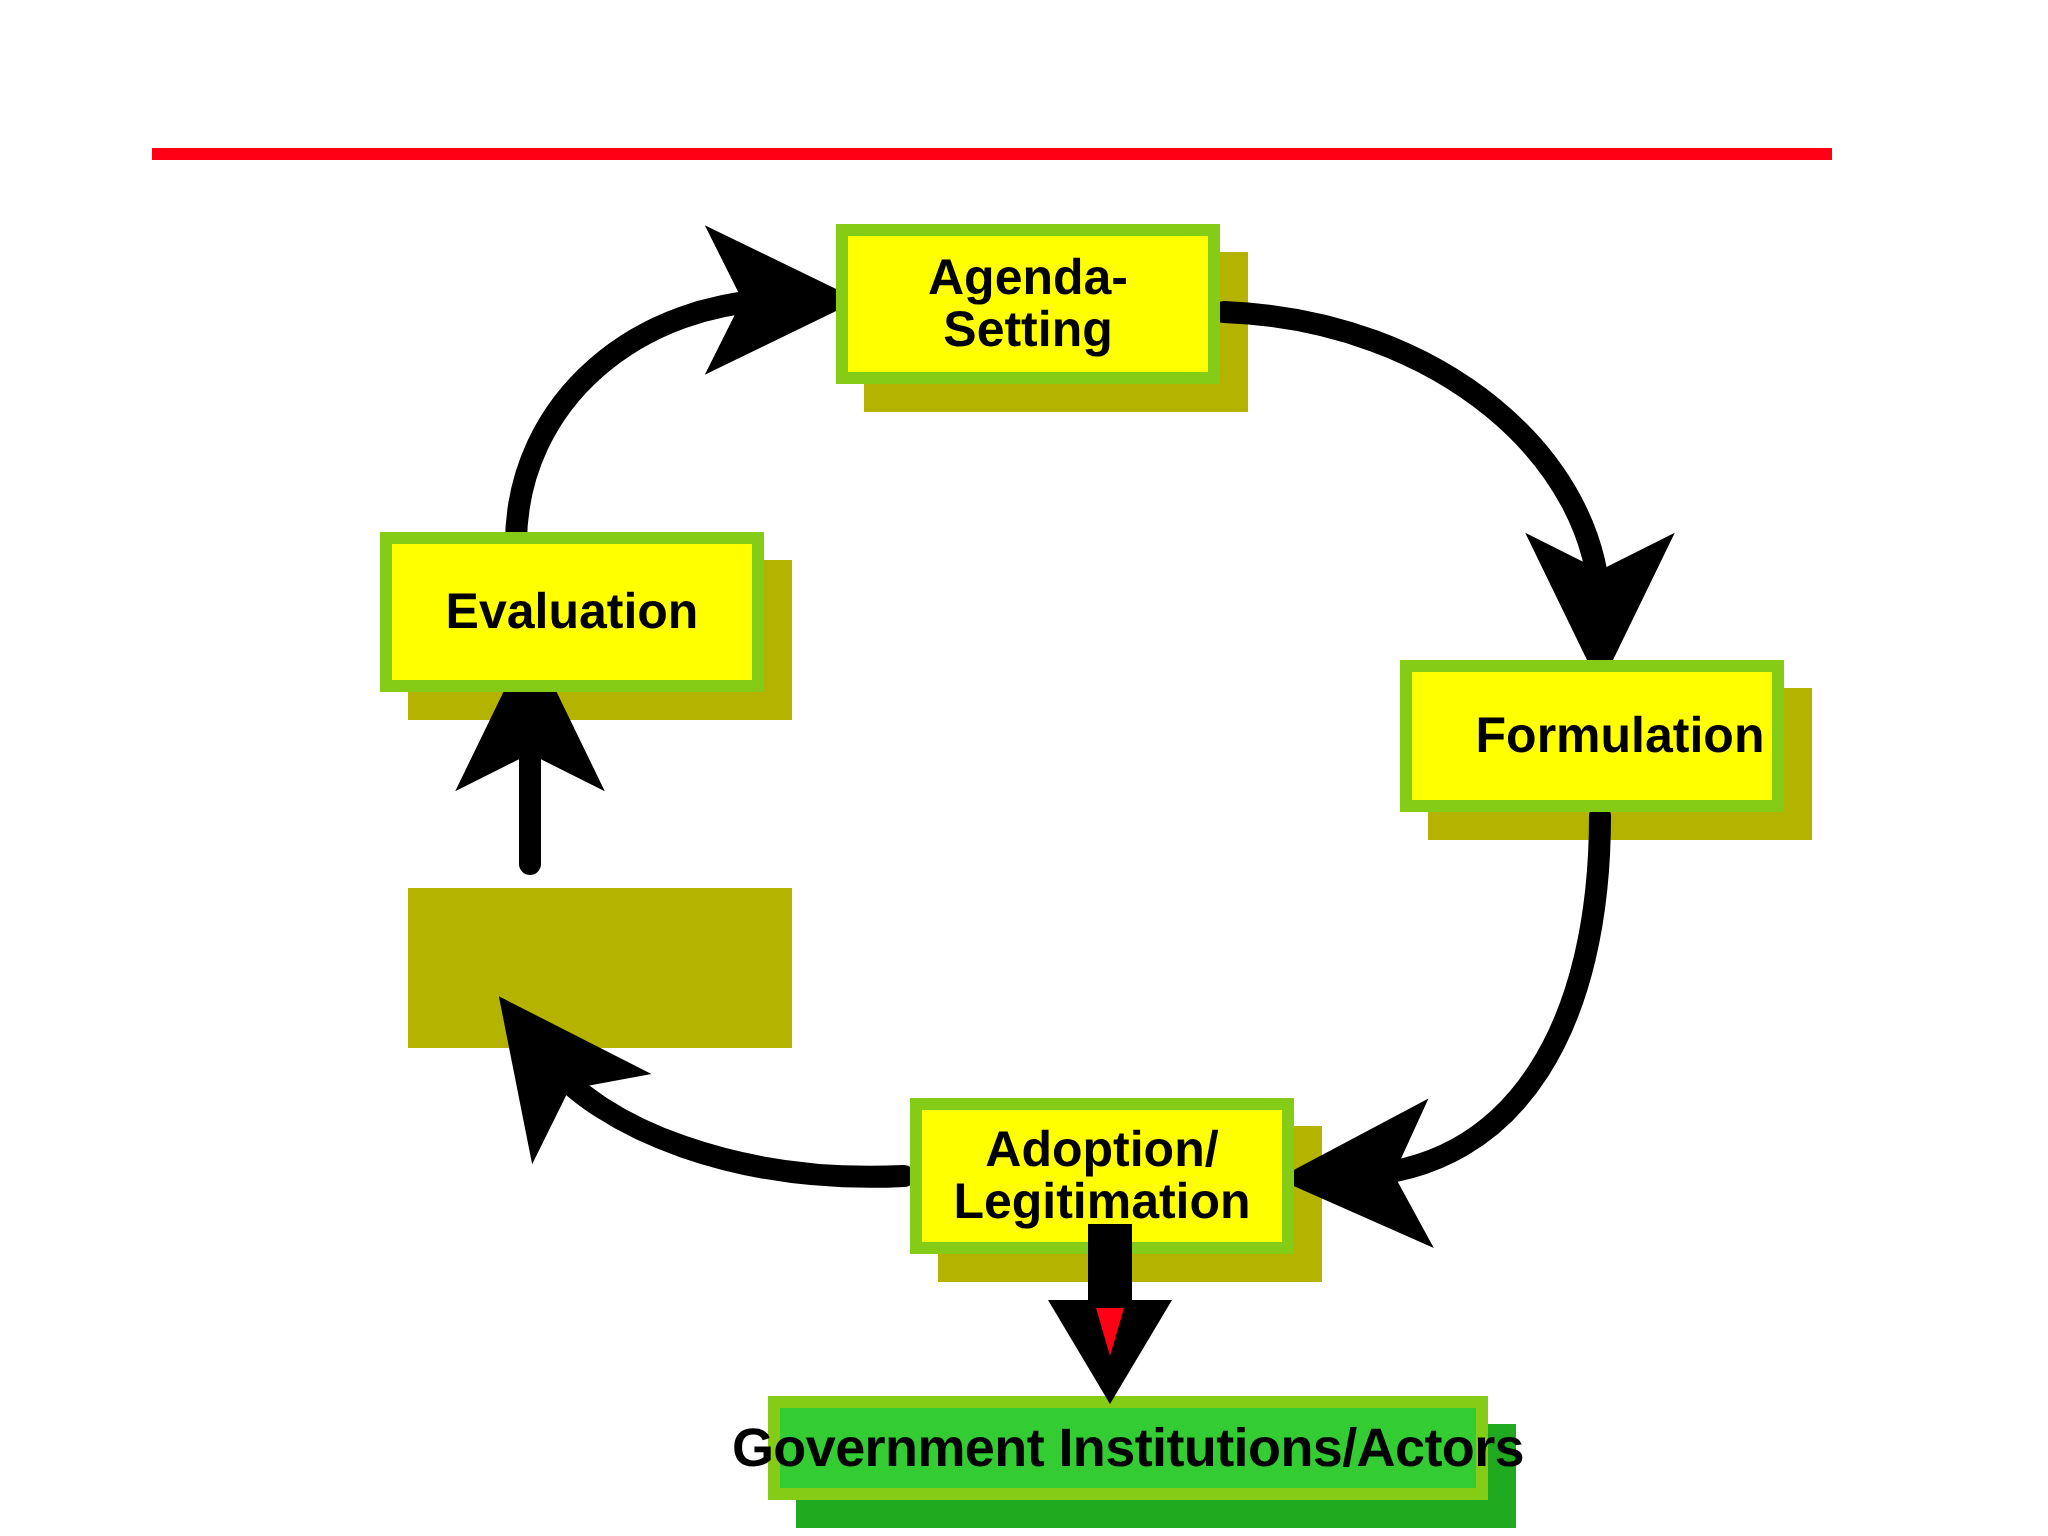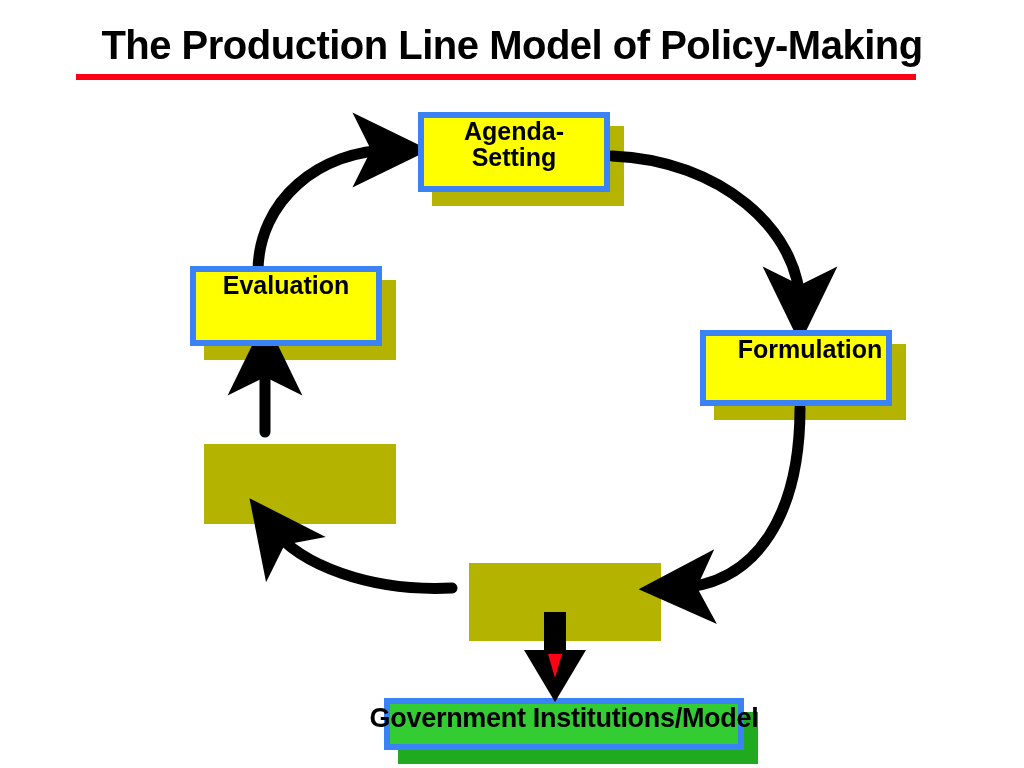--- a/index.html
+++ b/index.html
@@ -39,23 +39,23 @@
     top: 74px;
     width: 840px;
     height: 6px;
     background: #ff0014;
   }
 
   
   .node {
     position: absolute;
     box-sizing: border-box;
-    border: 6px solid #3b82f6;
+    border: 6px solid #84cc16;
     display: flex;
-    align-items: flex-start;
+    align-items: center;
     justify-content: center;
     z-index: 5;
   }
   .node .node-label {
     font-family: "Liberation Sans", sans-serif;
     font-weight: bold;
     color: #000000;
     text-align: center;
     white-space: pre-line;
     line-height: 1.05;
@@ -113,23 +113,20 @@
     height: 768px;
     z-index: 8;
     pointer-events: none;
   }
 </style>
 </head>
 <body>
 
 <div id="stage">
 
-  <div id="title-block">
-    <div id="page-title">The Production Line Model of Policy-Making</div>
-  </div>
   <div id="title-underline"></div>
 
   <div class="shadow olive" id="shadow-agenda"></div>
   <div class="shadow olive" id="shadow-formulation"></div>
   <div class="shadow olive" id="shadow-adoption"></div>
   <div class="shadow olive" id="shadow-implementation"></div>
   <div class="shadow olive" id="shadow-evaluation"></div>
   <div class="shadow green" id="shadow-government"></div>
 
   <svg id="connectors" viewBox="0 0 1024 768">
@@ -151,28 +148,32 @@
   </svg>
 
   <div class="node yellow" id="node-agenda">
     <span class="node-label">Agenda-Setting</span>
   </div>
 
   <div class="node yellow" id="node-formulation">
     <span class="node-label">Formulation</span>
   </div>
 
+  <div class="node yellow" id="node-adoption">
+    <span class="node-label">Adoption/
+Legitimation</span>
+  </div>
 
 
   <div class="node yellow" id="node-evaluation">
     <span class="node-label">Evaluation</span>
   </div>
 
   <div class="node green" id="node-government">
-    <span class="node-label">Government Institutions/Model</span>
+    <span class="node-label">Government Institutions/Actors</span>
   </div>
 
   <svg id="connectors-top" viewBox="0 0 1024 768">
 
     <rect x="544" y="612" width="22" height="48" fill="#000000"></rect>
     <path d="M 524,650 L 586,650 L 555,702 Z" fill="#000000"></path>
 
     <path d="M 548,654 L 562,654 L 555,678 Z" fill="#ff0014"></path>
   </svg>
 

